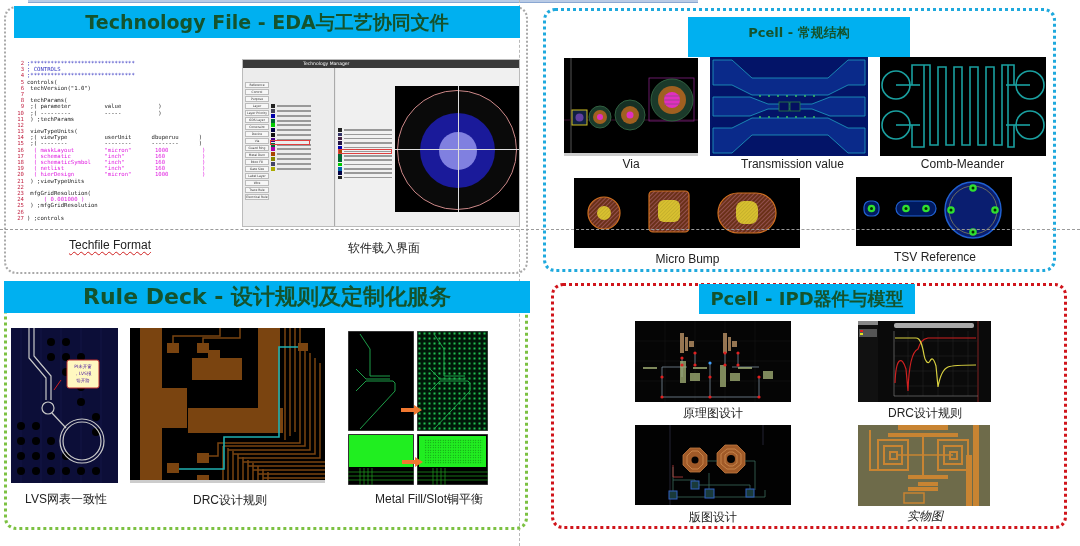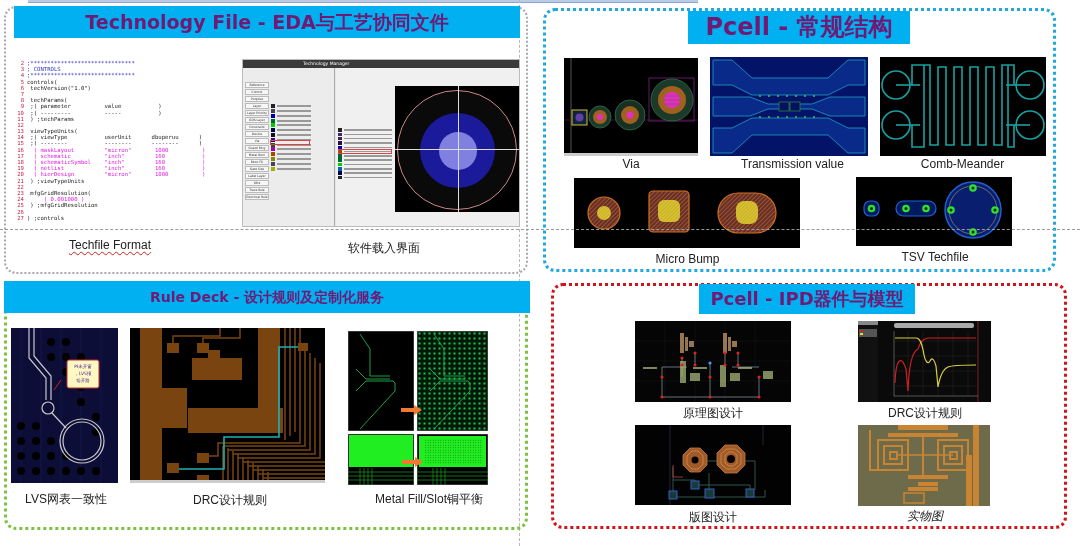--- a/index.html
+++ b/index.html
@@ -8,24 +8,24 @@
   .topline { left: 28px; top: 0; width: 670px; height: 3px; background: #b9cbe6; border-bottom: 1px solid #8aa7d2; }
   .guide-h { left: 0; top: 229px; width: 1080px; height: 0; border-top: 1px dashed #9a9a9a; }
   .guide-v { left: 519px; top: 0; width: 0; height: 546px; border-left: 1px dashed #b8b8b8; }
 
   .panel { position: absolute; border-radius: 12px; }
   .p-tech { left: 4px; top: 6px; width: 524px; height: 268px; border: 2px dotted #a9a9a9; }
   .p-pcell { left: 543px; top: 8px; width: 513px; height: 264px; border: 3px dotted #1fa9dd; }
   .p-rule { left: 4px; top: 286px; width: 524px; height: 244px; border: 3px dotted #7cc142; }
   .p-ipd { left: 551px; top: 283px; width: 516px; height: 246px; border: 3px dotted #d0141b; }
 
-  .banner { position: absolute; background: #00b0f0; color: #701a75; font-weight: bold; font-family: "DejaVu Sans", sans-serif; text-align: center; white-space: nowrap; }
+  .banner { position: absolute; background: #00b0f0; color: #14532d; font-weight: bold; font-family: "DejaVu Sans", sans-serif; text-align: center; white-space: nowrap; }
   .b-tech { left: 14px; top: 6px; width: 506px; height: 32px; line-height: 32px; font-size: 19px; }
-  .b-pcell { left: 688px; top: 11px; width: 222px; height: 33px; line-height: 32px; font-size: 24px; }
-  .b-rule { left: 4px; top: 281px; width: 526px; height: 32px; line-height: 32px; font-size: 14px; }
+  .b-pcell { left: 688px; top: 17px; width: 222px; height: 40px; line-height: 32px; font-size: 13px; }
+  .b-rule { left: 4px; top: 281px; width: 526px; height: 32px; line-height: 32px; font-size: 22px; }
   .b-ipd { left: 699px; top: 284px; width: 216px; height: 30px; line-height: 30px; font-size: 18px; }
 
   .cap { position: absolute; font-size: 12px; color: #222; white-space: nowrap; text-align: center; font-family: "Liberation Sans", sans-serif; }
   .squiggle { text-decoration: underline wavy #d02020; text-decoration-thickness: 1px; text-underline-offset: 2px; }
 
   
   .code { left: 14px; top: 60px; width: 200px; height: 160px; font-family: "DejaVu Sans Mono", monospace; font-size: 5.6px; line-height: 6.2px; color: #222; }
   .code .ln { color: #c02040; display: inline-block; width: 10px; text-align: right; margin-right: 3px; }
   .code .cm { color: #3030c0; }
   .code .st { color: #e020e0; }
@@ -358,21 +358,21 @@
     <circle cx="117" cy="11" r="3.8" fill="#30e030"></circle>
       <circle cx="117" cy="11" r="1.5" fill="#003000"></circle>
     <circle cx="117" cy="55" r="3.8" fill="#30e030"></circle>
       <circle cx="117" cy="55" r="1.5" fill="#003000"></circle>
     <circle cx="95" cy="33" r="3.8" fill="#30e030"></circle>
       <circle cx="95" cy="33" r="1.5" fill="#003000"></circle>
     <circle cx="139" cy="33" r="3.8" fill="#30e030"></circle>
       <circle cx="139" cy="33" r="1.5" fill="#003000"></circle>
   </svg>
 </div>
-<div class="cap" style="left:880px;top:250px;width:110px;">TSV Techfile</div>
+<div class="cap" style="left:880px;top:250px;width:110px;">TSV Reference</div>
 
 <div class="abs guide-h"></div>
 
 <div class="panel p-rule"></div>
 <div class="banner b-rule">Rule Deck - 设计规则及定制化服务</div>
 
 <div class="tile" style="left:11px;top:328px;width:107px;height:155px;background:#0a0c30;">
   <svg width="107" height="155" viewBox="0 0 107 155">
     <rect width="107" height="155" fill="#0c0e38"></rect>
     <g stroke="#1a1e50" stroke-width="0.5">

